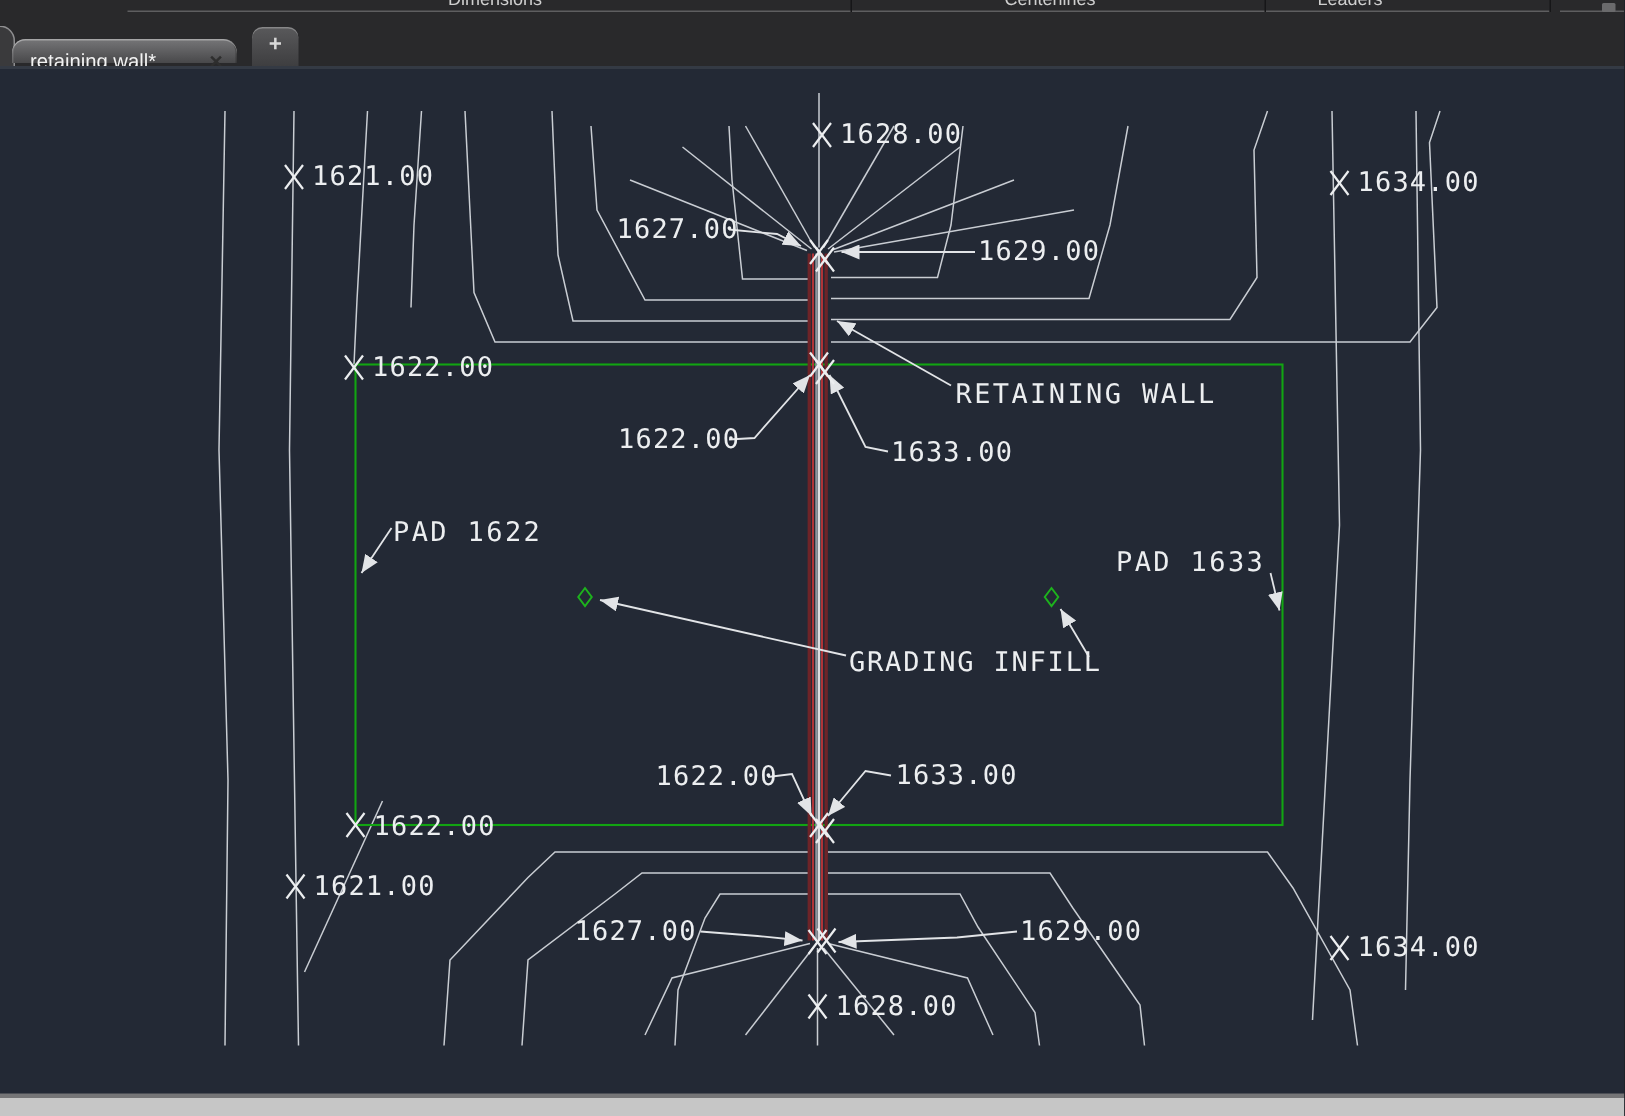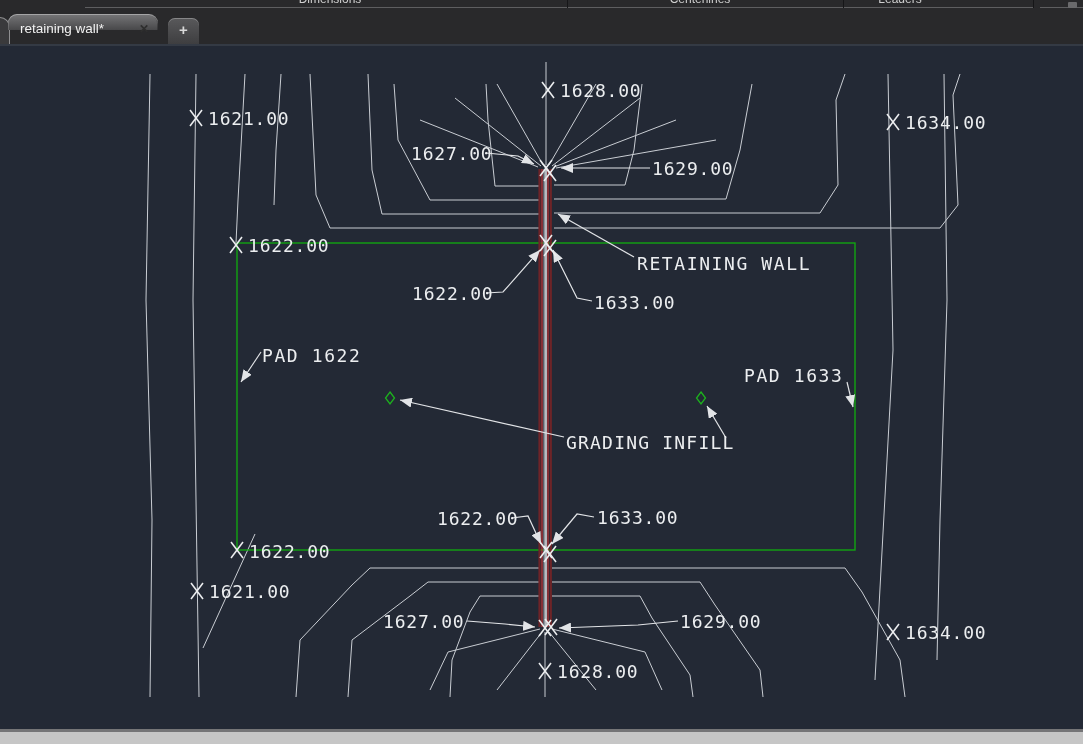--- a/index.html
+++ b/index.html
@@ -16,21 +16,21 @@
   .ribbon-bottomline{position:absolute;top:7px;height:1px;background:#5e5e60;}
   .ribbon-overflow{position:absolute;top:2px;left:1068px;width:9px;height:6px;
                    background:#6a6a6c;border-radius:1px;}
 
   
   #tabbar{position:absolute;left:0;top:8px;width:1083px;height:36px;
           background:#29292b;overflow:hidden;z-index:30;}
   #partial-tab{position:absolute;left:-12px;top:9px;width:20px;height:30px;
                border-radius:10px 10px 0 0;background:#3a3a3c;
                border:1px solid #8f8f91;border-bottom:none;}
-  #active-tab{position:absolute;left:8px;top:6px;width:150px;height:16px;
+  #active-tab{position:absolute;left:8px;top:18px;width:150px;height:16px;
               border-radius:9px 9px 0 0;
               background:linear-gradient(#767678,#48484a);
               box-shadow:inset 0 1px 0 rgba(255,255,255,.35), inset 1px 0 0 rgba(255,255,255,.15), inset -1px 0 0 rgba(0,0,0,.25);
               color:#f2f2f2;font-size:13.5px;line-height:30px;
               padding-left:12px;box-sizing:border-box;cursor:default;}
   #tab-close{position:absolute;right:9px;top:0;line-height:30px;font-size:12px;
              color:#2e2e2e;font-weight:bold;}
   #new-tab{position:absolute;left:168px;top:10px;width:31px;height:26px;
            border-radius:7px 7px 0 0;background:linear-gradient(#59595b,#3e3e40);
            box-shadow:inset 0 1px 0 rgba(255,255,255,.28);

